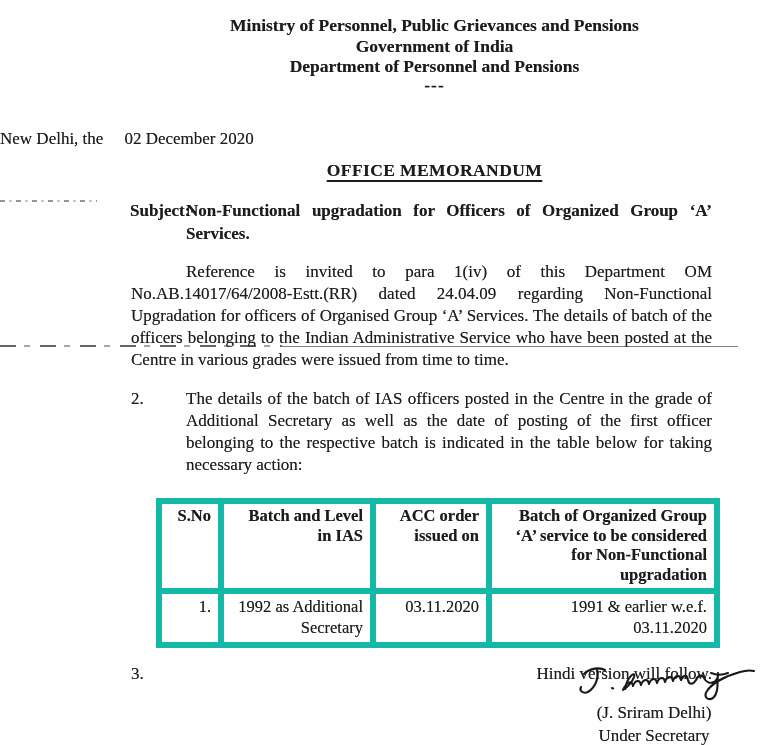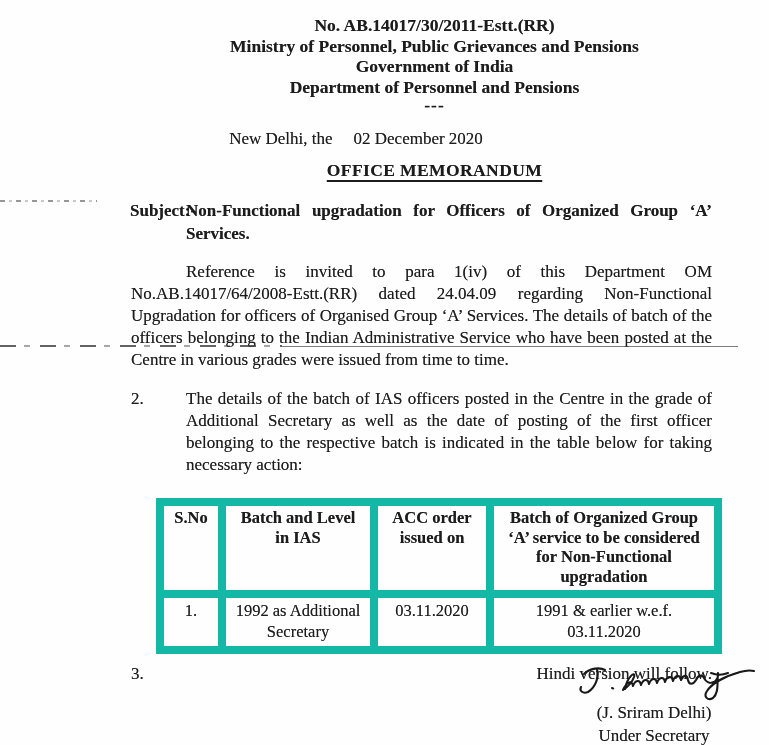--- a/index.html
+++ b/index.html
@@ -12,21 +12,21 @@
 
   
   .letterhead {
     position:absolute; top:15px; left:100px; right:0;
     text-align:center; font-weight:bold; font-size:17.5px; line-height:20.5px;
   }
   .sep-dashes { font-weight:bold; letter-spacing:1px; line-height:16px; }
 
   
   .dateline {
-    position:absolute; top:129px; left:0; width:712px; text-align:center;
+    position:absolute; top:129px; left:0; width:712px; text-align:left;
     font-size:17px;
   }
   .dateline .date-value { margin-left:21px; }
 
   
   .om-heading {
     position:absolute; top:160px; left:100px; right:0; text-align:center;
     font-weight:bold; font-size:17.5px; letter-spacing:.4px;
   }
   .om-heading span {
@@ -53,21 +53,21 @@
   .numbered .p-num  { flex:none; width:55px; }
   .numbered .p-text { flex:1; text-align:justify; }
   .para2 { top:388px; }
   .para3 { top:663px; }
   .para3 .p-text { text-align:right; }
 
   
   .batch-table-wrap { position:absolute; top:498px; left:156px; }
   table.batch-table { border-collapse:collapse; font-size:16.5px; table-layout:fixed; }
   .batch-table th, .batch-table td {
-    border:8px solid #14b8a6; vertical-align:top; text-align:center;
+    border:6px solid #14b8a6; vertical-align:top; text-align:right;
     padding:2px 7px 4px 7px; overflow:hidden;
   }
   .batch-table th { font-weight:bold; line-height:19.5px; }
   .batch-table td { line-height:21px; }
   .col-sno   { width:62px;  }
   .col-batch { width:152px; }
   .col-acc   { width:116px; }
   .col-group { width:228px; }
 
   
@@ -95,21 +95,20 @@
     top:346px; left:282px; width:456px; height:1.3px;
     background:rgba(70,70,70,.7);
   }
 </style>
 </head>
 <body>
 
 <div class="page scan-text">
 
   <div class="letterhead">
-    <div>No. AB.14017/30/2011-Estt.(RR)</div>
     <div>Ministry of Personnel, Public Grievances and Pensions</div>
     <div>Government of India</div>
     <div>Department of Personnel and Pensions</div>
     <div class="sep-dashes">---</div>
   </div>
 
   <div class="dateline">
     <span>New Delhi, the</span><span class="date-value">02 December 2020</span>
   </div>
 

